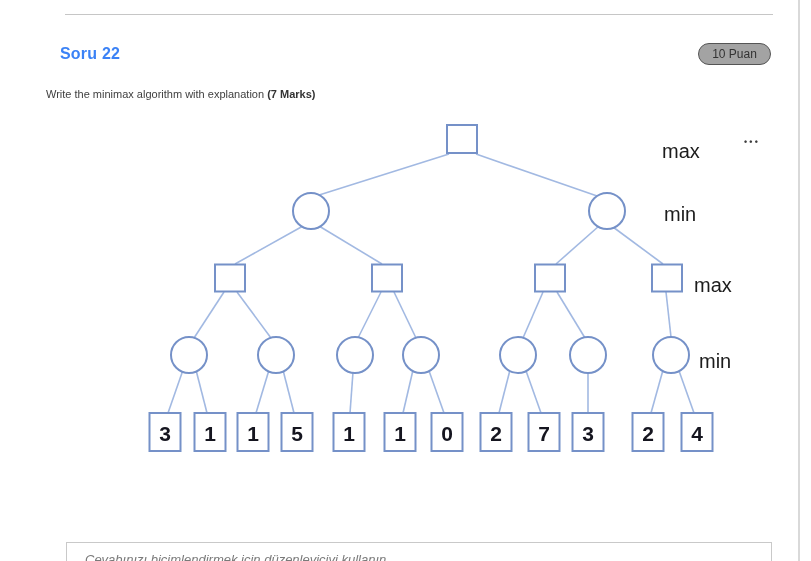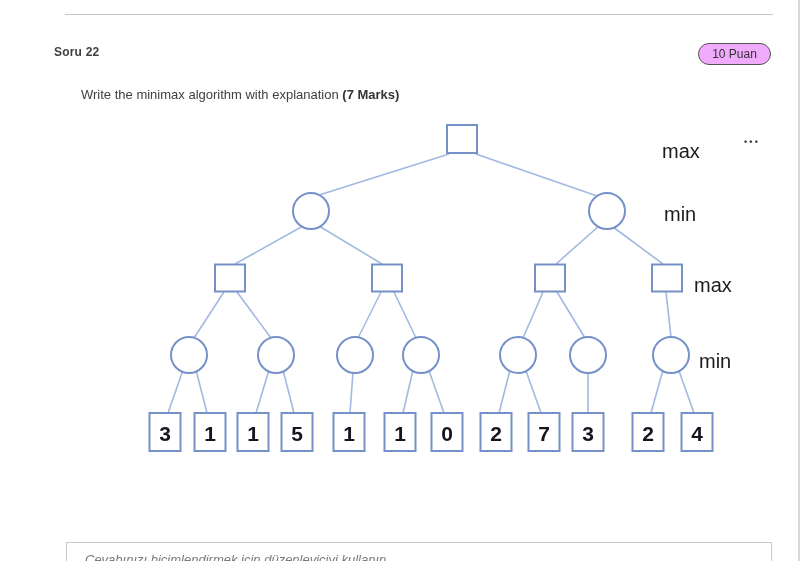--- a/index.html
+++ b/index.html
@@ -1,27 +1,27 @@
 <!DOCTYPE html>
 <html><head>
 <meta charset="utf-8">
 <style>
   html,body{margin:0;padding:0;background:#fff;}
   .page{position:relative;width:811px;height:561px;background:#ffffff;overflow:hidden;
         font-family:"Liberation Sans",sans-serif;}
   .top-divider{position:absolute;left:65px;top:14px;width:708px;height:0;
         border-top:1.5px solid #c6c6c6;}
   .right-border{position:absolute;left:798px;top:0;width:1.5px;height:561px;background:#d9d9d9;}
-  .question-title{position:absolute;left:54px;top:45px;font-size:12px;font-weight:600;
-        color:#404040;letter-spacing:.2px;}
+  .question-title{position:absolute;left:60px;top:45px;font-size:16px;font-weight:600;
+        color:#3b82f6;letter-spacing:.2px;}
   .points-pill{position:absolute;left:698px;top:43px;height:22px;min-width:73px;
         box-sizing:border-box;border:1px solid #555;border-radius:12px;
         display:flex;align-items:center;justify-content:center;
-        font-size:12px;color:#333;padding:0 10px;background:#f0abfc;}
-  .question-text{position:absolute;left:81px;top:86px;font-size:13px;line-height:17px;
+        font-size:12px;color:#333;padding:0 10px;background:#a3a3a3;}
+  .question-text{position:absolute;left:46px;top:86px;font-size:11px;line-height:17px;
         color:#404040;}
   .question-text p{margin:0;}
   .question-text b{color:#333;}
   .more-dots{position:absolute;left:744px;top:136px;font-size:9px;letter-spacing:2.2px;
         color:#3c3c3c;font-weight:bold;cursor:pointer;line-height:12px;}
   #tree-svg{position:absolute;left:0;top:0;}
   .editor-box{position:absolute;left:66px;top:542px;width:706px;height:46px;
         box-sizing:border-box;border:1px solid #c9c9c9;background:#fff;}
   .editor-placeholder{margin:9px 0 0 18px;font-size:13px;font-style:italic;color:#7a7a7a;}
 </style>

